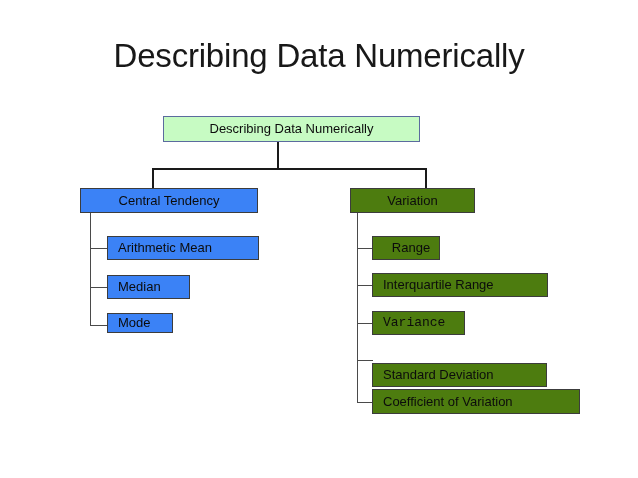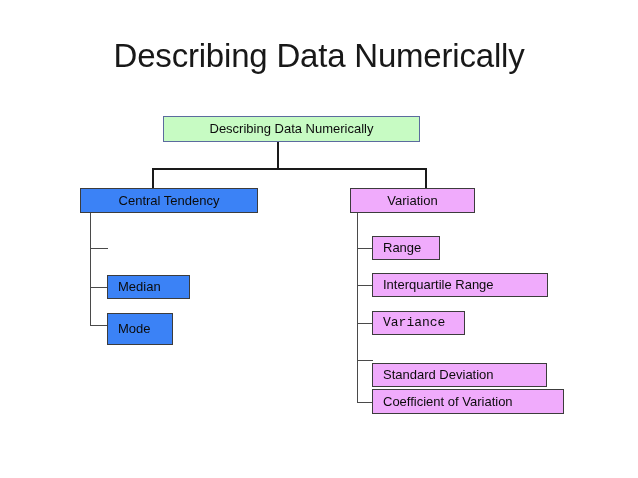--- a/index.html
+++ b/index.html
@@ -50,21 +50,21 @@
     line-height: 14px;
     color: #0c0c0c;
     white-space: nowrap;
     overflow: hidden;
   }
   .node.center { justify-content: center; }
   .node.left   { justify-content: flex-start; padding-left: 10px; }
 
   .fill-green { background: #c7fbc3; border-color: #5b6b9e; }
   .fill-peach { background: #3b82f6; border-color: #3c3c3c; }
-  .fill-blue  { background: #f0abfc; border-color: #3c3c3c; }
+  .fill-blue  { background: #4d7c0f; border-color: #3c3c3c; }
 
   
   .line {
     position: absolute;
     background: #1a1a1a;
   }
   .line.v { width: 2px; }
   .line.h { height: 2px; }
   .line.thin { background: #4a4a4a; }
   .line.thin.v { width: 1px; }
@@ -89,55 +89,58 @@
 
   <div class="line v" style="left:425px; top:168px; width:2px; height:20px;"></div>
 
   <div class="node center fill-peach" style="left:80px; top:188px; width:178px; height:25px;">
     <span>Central Tendency</span>
   </div>
 
   <div class="line thin v" style="left:90px; top:213px; width:1px; height:113px;"></div>
 
   <div class="line thin h" style="left:90px; top:248px; width:18px; height:1px;"></div>
+  <div class="node left fill-peach" style="left:107px; top:236px; width:152px; height:24px;">
+    <span>Arithmetic Mean</span>
+  </div>
 
   <div class="line thin h" style="left:90px; top:287px; width:18px; height:1px;"></div>
   <div class="node left fill-peach" style="left:107px; top:275px; width:83px; height:24px;">
     <span>Median</span>
   </div>
 
   <div class="line thin h" style="left:90px; top:325px; width:18px; height:1px;"></div>
-  <div class="node left fill-peach" style="left:107px; top:313px; width:66px; height:32px;">
+  <div class="node left fill-peach" style="left:107px; top:313px; width:66px; height:20px;">
     <span>Mode</span>
   </div>
 
   <div class="node center fill-blue" style="left:350px; top:188px; width:125px; height:25px;">
     <span>Variation</span>
   </div>
 
   <div class="line thin v" style="left:357px; top:213px; width:1px; height:190px;"></div>
 
   <div class="line thin h" style="left:357px; top:248px; width:16px; height:1px;"></div>
-  <div class="node left fill-blue" style="left:372px; top:236px; width:68px; height:24px;">
+  <div class="node left fill-blue" style="left:372px; top:236px; width:68px; height:24px;justify-content:center;">
     <span>Range</span>
   </div>
 
   <div class="line thin h" style="left:357px; top:285px; width:16px; height:1px;"></div>
   <div class="node left fill-blue" style="left:372px; top:273px; width:176px; height:24px;">
     <span>Interquartile Range</span>
   </div>
 
   <div class="line thin h" style="left:357px; top:323px; width:16px; height:1px;"></div>
   <div class="node left fill-blue" style="left:372px; top:311px; width:93px; height:24px;font-family:Liberation Mono, monospace;">
     <span>Variance</span>
   </div>
 
   <div class="line thin h" style="left:357px; top:360px; width:16px; height:1px;"></div>
   <div class="node left fill-blue" style="left:372px; top:348px; width:175px; height:24px;margin-top:15px;">
     <span>Standard Deviation</span>
   </div>
 
   <div class="line thin h" style="left:357px; top:402px; width:16px; height:1px;"></div>
-  <div class="node left fill-blue" style="left:372px; top:389px; width:192px; height:25px;">
+  <div class="node left fill-blue" style="left:372px; top:389px; width:208px; height:25px;">
     <span>Coefficient of Variation</span>
   </div>
 
 </div>
 
 </body></html>

